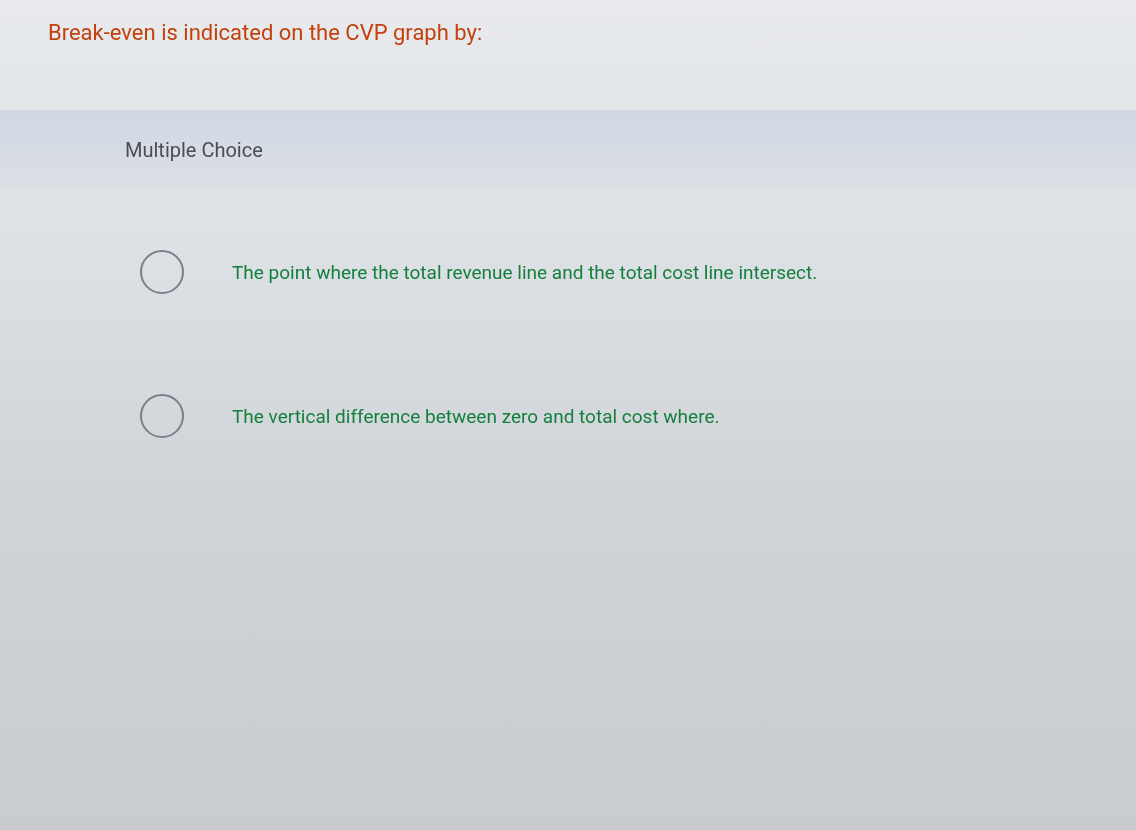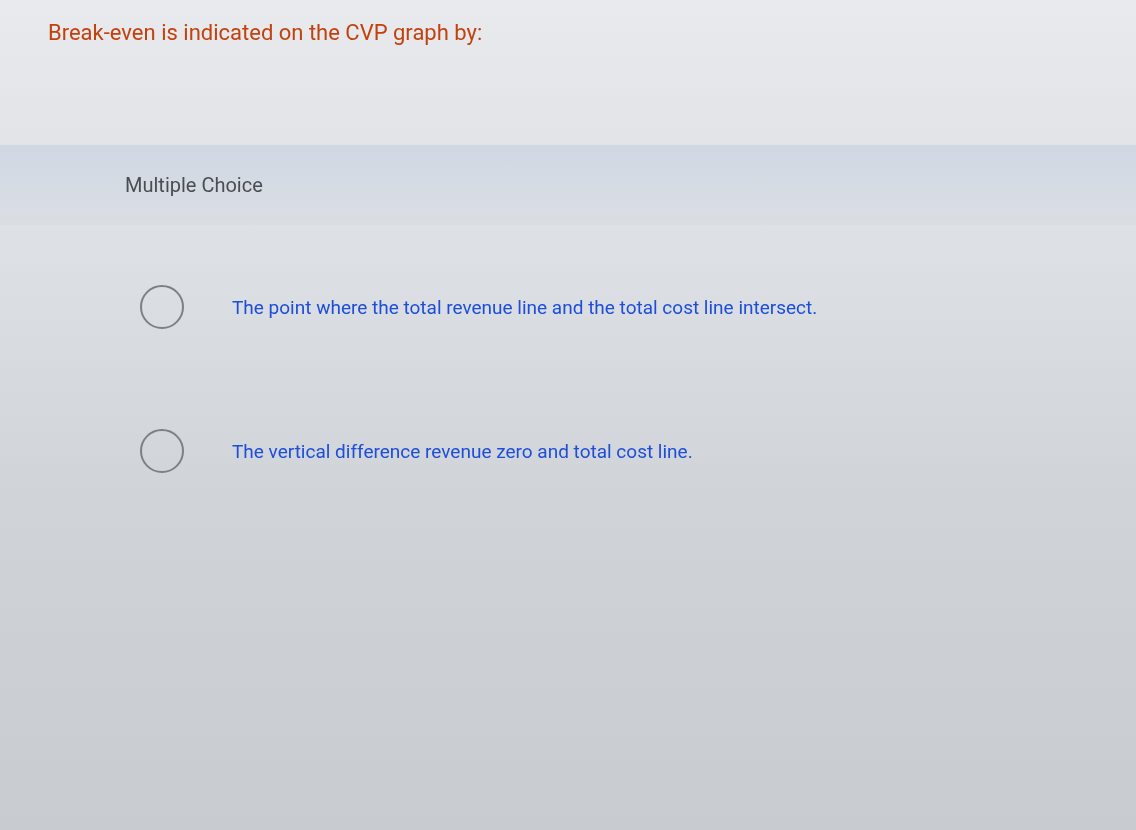--- a/index.html
+++ b/index.html
@@ -15,21 +15,21 @@
       overflow: hidden;
       color: #3a3e42;
     }
     .question-text {
       font-size: 22px;
       color: #c2410c;
       padding: 20px 0 0 48px;
       font-weight: 400;
     }
     .section-header {
-      margin-top: 100px;
+      margin-top: 65px;
       padding: 28px 0 28px 125px;
       background: linear-gradient(180deg, rgba(200,210,225,0.7) 0%, rgba(210,215,222,0.3) 100%);
       font-size: 20px;
       color: #4a4e52;
       font-weight: 400;
     }
     .options-container {
       padding-top: 60px;
       padding-left: 140px;
     }
@@ -42,21 +42,21 @@
       width: 44px;
       height: 44px;
       border: 2px solid #7a8088;
       border-radius: 50%;
       background: transparent;
       flex-shrink: 0;
       cursor: pointer;
     }
     .option-text {
       font-size: 19px;
-      color: #1d4ed8;
+      color: #15803d;
       margin-left: 48px;
       font-weight: 400;
     }
   </style>
 </head>
 <body>
 
 <div class="question-text">Break-even is indicated on the CVP graph by:</div>
 
 <div class="section-header">Multiple Choice</div>
@@ -65,16 +65,16 @@
 
   <div class="option-row">
     <div class="radio-circle"></div>
     <div class="option-text">The point where the total revenue line and the total cost line intersect.</div>
   </div>
 
 
 
   <div class="option-row">
     <div class="radio-circle"></div>
-    <div class="option-text">The vertical difference revenue zero and total cost line.</div>
+    <div class="option-text">The vertical difference between zero and total cost where.</div>
   </div>
 
 </div>
 
 </body></html>

